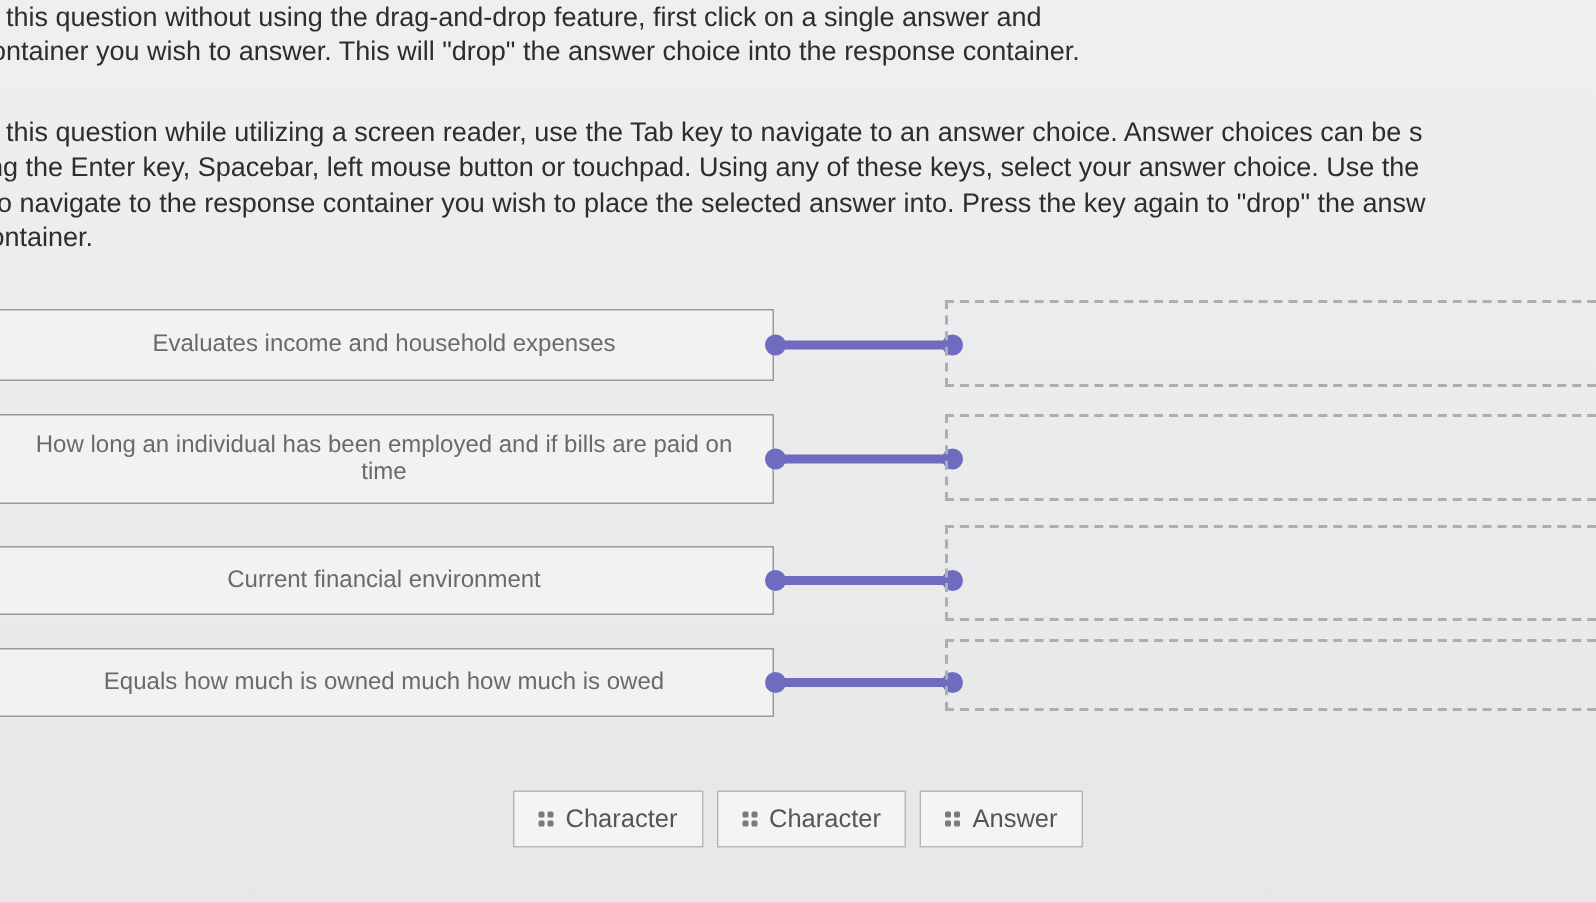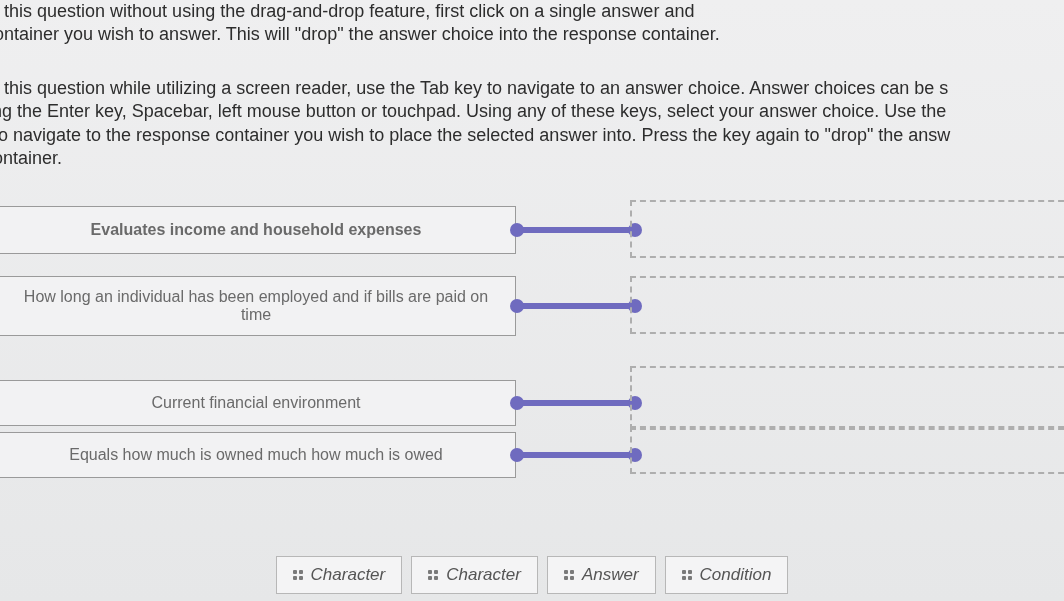--- a/index.html
+++ b/index.html
@@ -83,25 +83,24 @@
     top: 50%;
     transform: translateY(-50%);
   }
   .connector::before { left: -6px; }
   .connector::after  { right: -6px; }
 
   .choices {
     position: absolute;
     left: 0;
     right: 0;
-    bottom: 7px;
+    bottom: 36px;
     display: flex;
     justify-content: center;
     gap: 9px;
-    font-style: italic;
   }
   .choice {
     border: 1px solid #b7b7b7;
     background: #f4f4f5;
     padding: 8px 16px;
     font-size: 17px;
     color: #555;
     display: flex;
     align-items: center;
     gap: 8px;
@@ -130,37 +129,37 @@
     <div class="para2">
       <span>plete this question while utilizing a screen reader, use the Tab key to navigate to an answer choice. Answer choices can be s</span><br>
       <span>l using the Enter key, Spacebar, left mouse button or touchpad. Using any of these keys, select your answer choice. Use the</span><br>
       <span>eys to navigate to the response container you wish to place the selected answer into. Press the key again to "drop" the answ</span><br>
       <span>se container.</span>
     </div>
   </div>
 
   <div class="match-area">
 
-    <div class="row" style="top:10px;font-weight:bold;">
+    <div class="row" style="top:10px;">
       <div class="prompt-box" style="height:48px;top:6px;">
         <span>Evaluates income and household expenses</span>
       </div>
       <div class="connector" style="top:30px;"></div>
       <div class="drop-box" style="top:0;"></div>
     </div>
 
     <div class="row" style="top:86px;">
       <div class="prompt-box" style="height:60px;top:0;">
         <span>How long an individual has been employed and if bills are paid on time</span>
       </div>
       <div class="connector" style="top:30px;"></div>
       <div class="drop-box" style="top:0;"></div>
     </div>
 
-    <div class="row" style="top:184px;">
+    <div class="row" style="top:168px;">
       <div class="prompt-box" style="height:46px;top:6px;">
         <span>Current financial environment</span>
       </div>
       <div class="connector" style="top:29px;"></div>
       <div class="drop-box" style="top:-8px;height:64px;"></div>
     </div>
 
     <div class="row" style="top:236px;">
       <div class="prompt-box" style="height:46px;top:6px;">
         <span>Equals how much is owned much how much is owed</span>
@@ -192,24 +191,15 @@
     </div>
     <div class="choice">
       <span class="drag-icon">
           <span></span>
           <span></span>
           <span></span>
           <span></span>
         </span>
       <span>Answer</span>
     </div>
-    <div class="choice">
-      <span class="drag-icon">
-          <span></span>
-          <span></span>
-          <span></span>
-          <span></span>
-        </span>
-      <span>Condition</span>
-    </div>
   </div>
 
 </div>
 
 </body></html>

